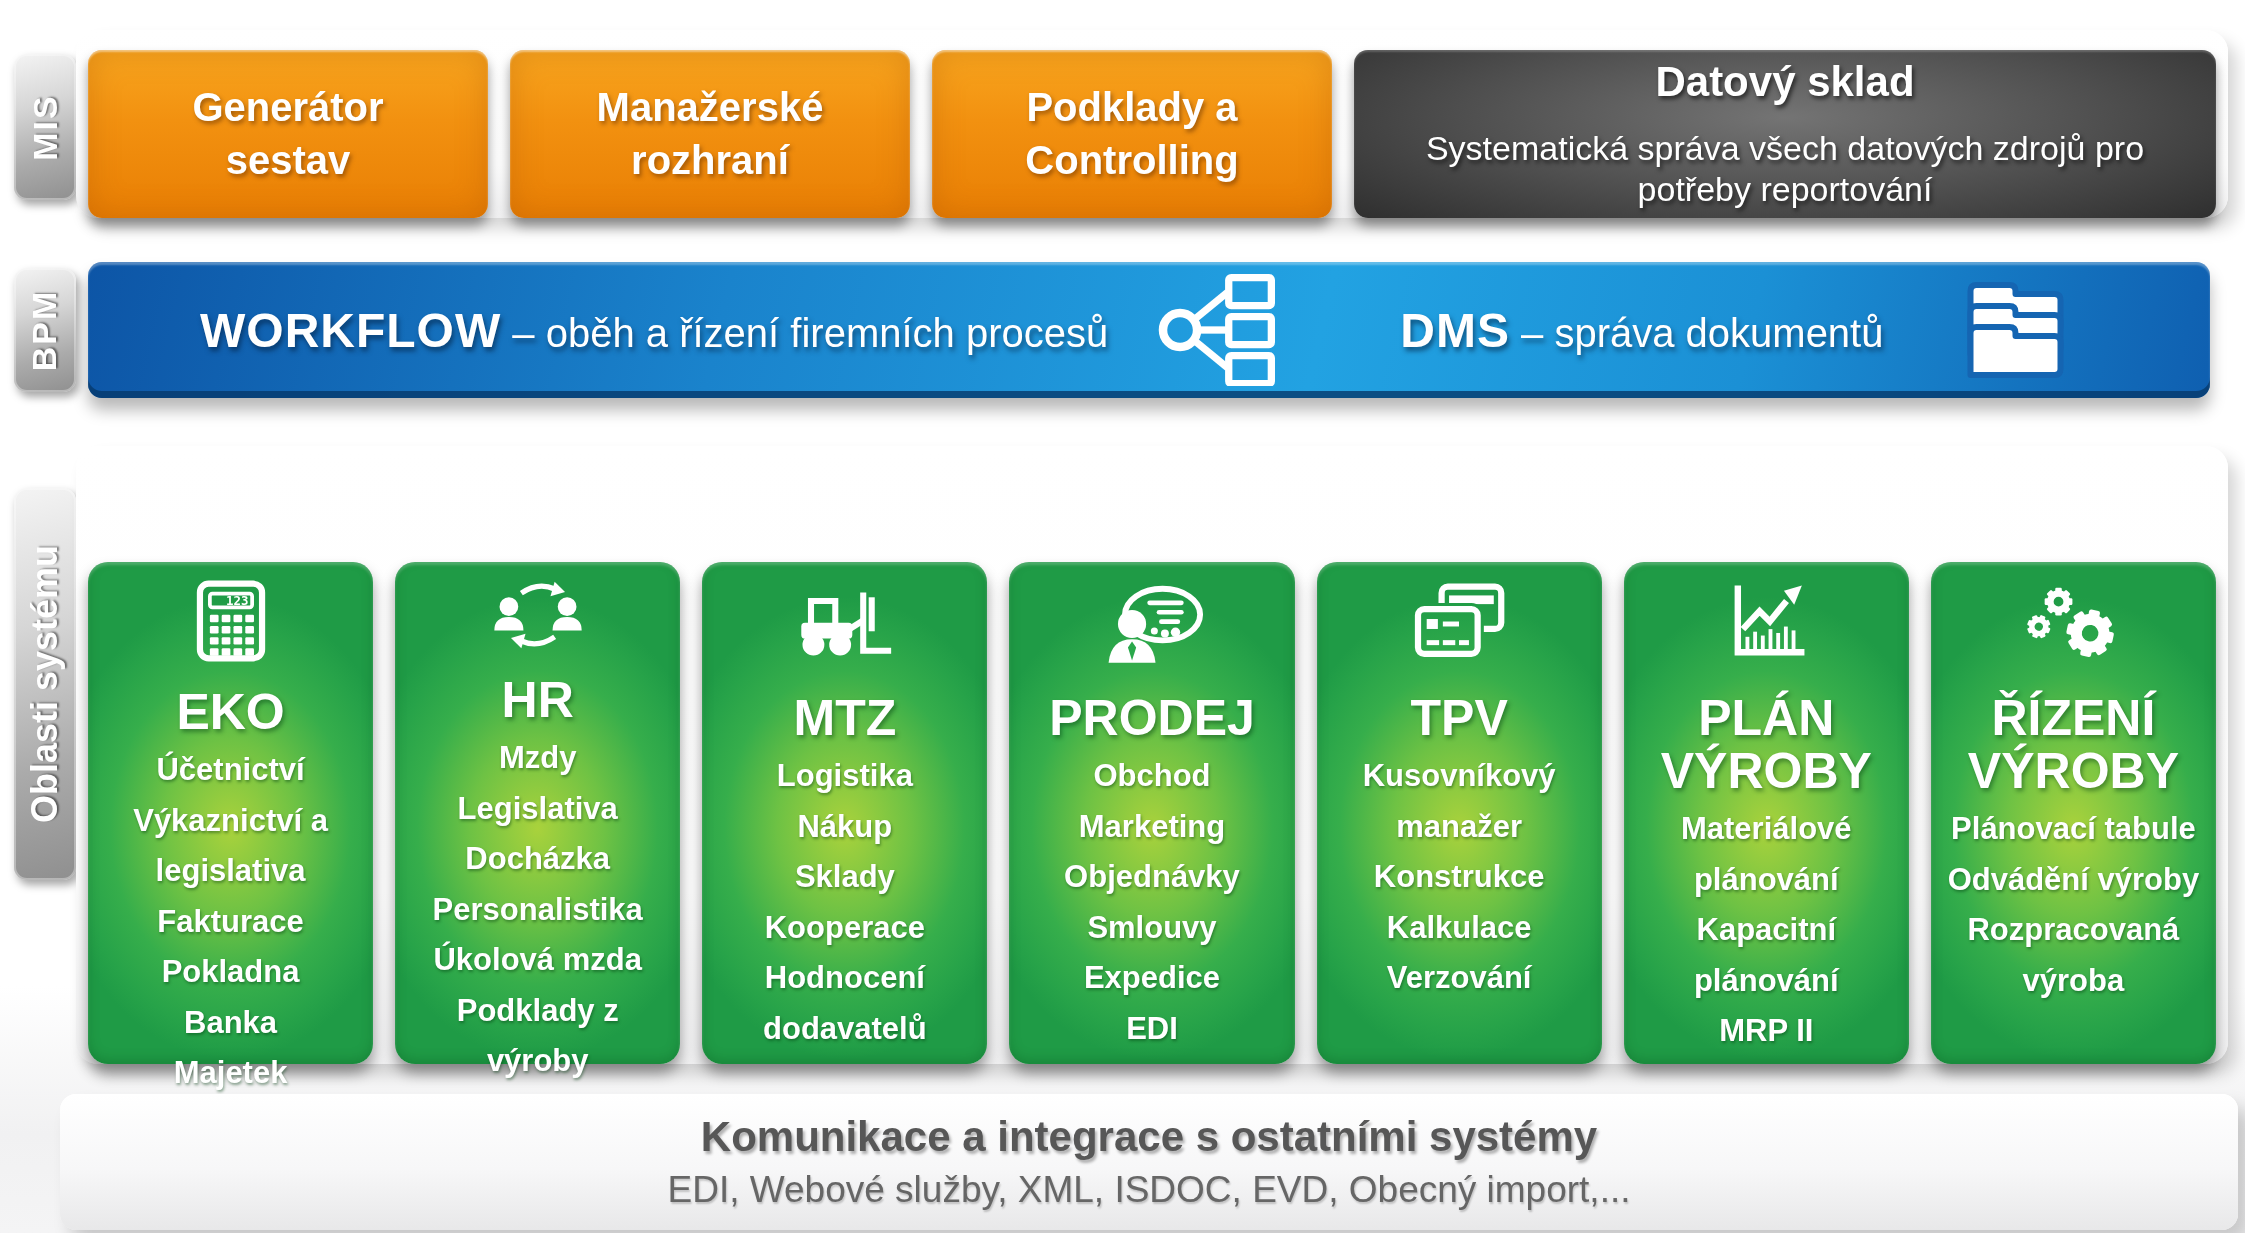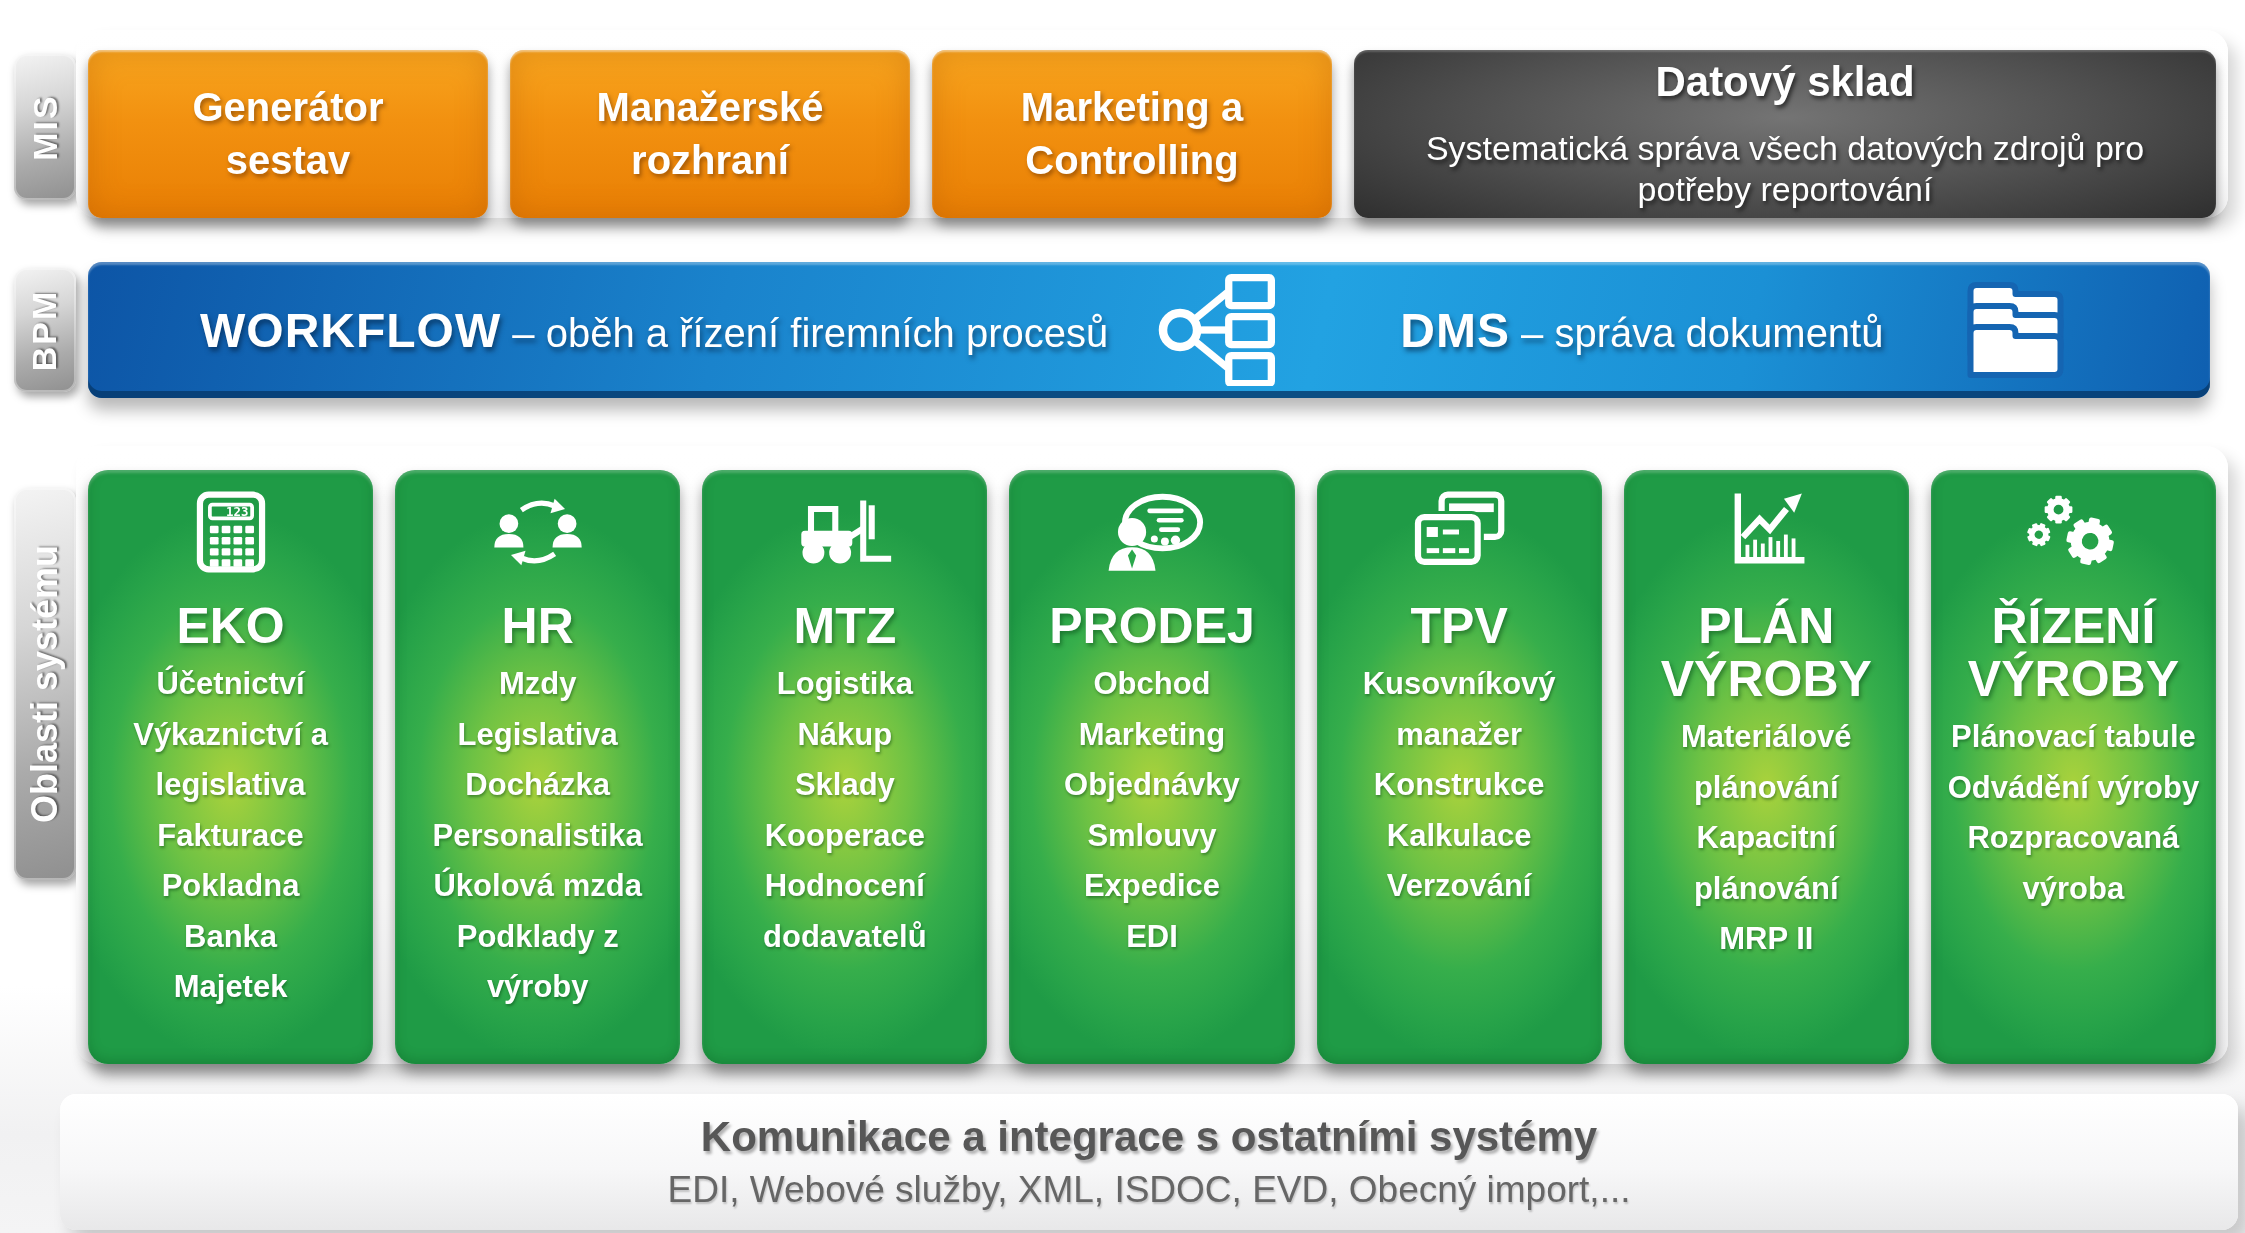--- a/index.html
+++ b/index.html
@@ -59,21 +59,21 @@
   }
   .bluetext{white-space:nowrap;text-shadow:2px 4px 5px rgba(0,25,55,.55);}
   .bluetext b{font-size:48px;font-weight:bold;letter-spacing:1px;}
   .bluetext span{font-size:40px;}
   .wf-text{margin-left:112px;}
   .wf-icon{margin-left:48px;}
   .dms-text{margin-left:118px;}
   .dms-icon{margin-left:78px;}
   
   .gbox{
-    flex:1 1 0;height:594px;border-radius:20px;position:relative;z-index:2;
+    flex:1 1 0;height:502px;border-radius:20px;position:relative;z-index:2;
     background:radial-gradient(ellipse 62% 46% at 50% 53%,#a9d23c 0%,#6ec244 38%,#36ae4b 68%,#27a349 88%,#1f9b46 100%);
     box-shadow:0 9px 14px rgba(0,0,0,.38), inset 0 3px 3px rgba(255,255,255,.22), inset 0 -4px 12px rgba(0,70,20,.25);
     display:flex;flex-direction:column;align-items:center;color:#fff;text-align:center;
   }
   .gicon{height:88px;margin-top:18px;display:flex;align-items:center;justify-content:center;}
   .gtitle{
     font-size:50px;font-weight:bold;line-height:1.06;margin-top:24px;
     text-shadow:2px 3px 4px rgba(0,60,15,.45);padding:0 6px;
   }
   .gitems{margin-top:6px;padding:0 10px;width:100%;box-sizing:border-box;}
@@ -101,21 +101,21 @@
     <span>MIS</span>
   </div>
   <div class="panel panel-mis">
     <div class="obox">
         <span>Generátor sestav</span>
       </div>
     <div class="obox">
         <span>Manažerské rozhraní</span>
       </div>
     <div class="obox">
-        <span>Marketing a Controlling</span>
+        <span>Podklady a Controlling</span>
       </div>
     <div class="dbox">
       <div class="dtitle">Datový sklad</div>
       <div class="dsub">Systematická správa všech datových zdrojů pro potřeby reportování</div>
     </div>
   </div>
 
   <div class="tab tab-bpm">
     <span>BPM</span>
   </div>

